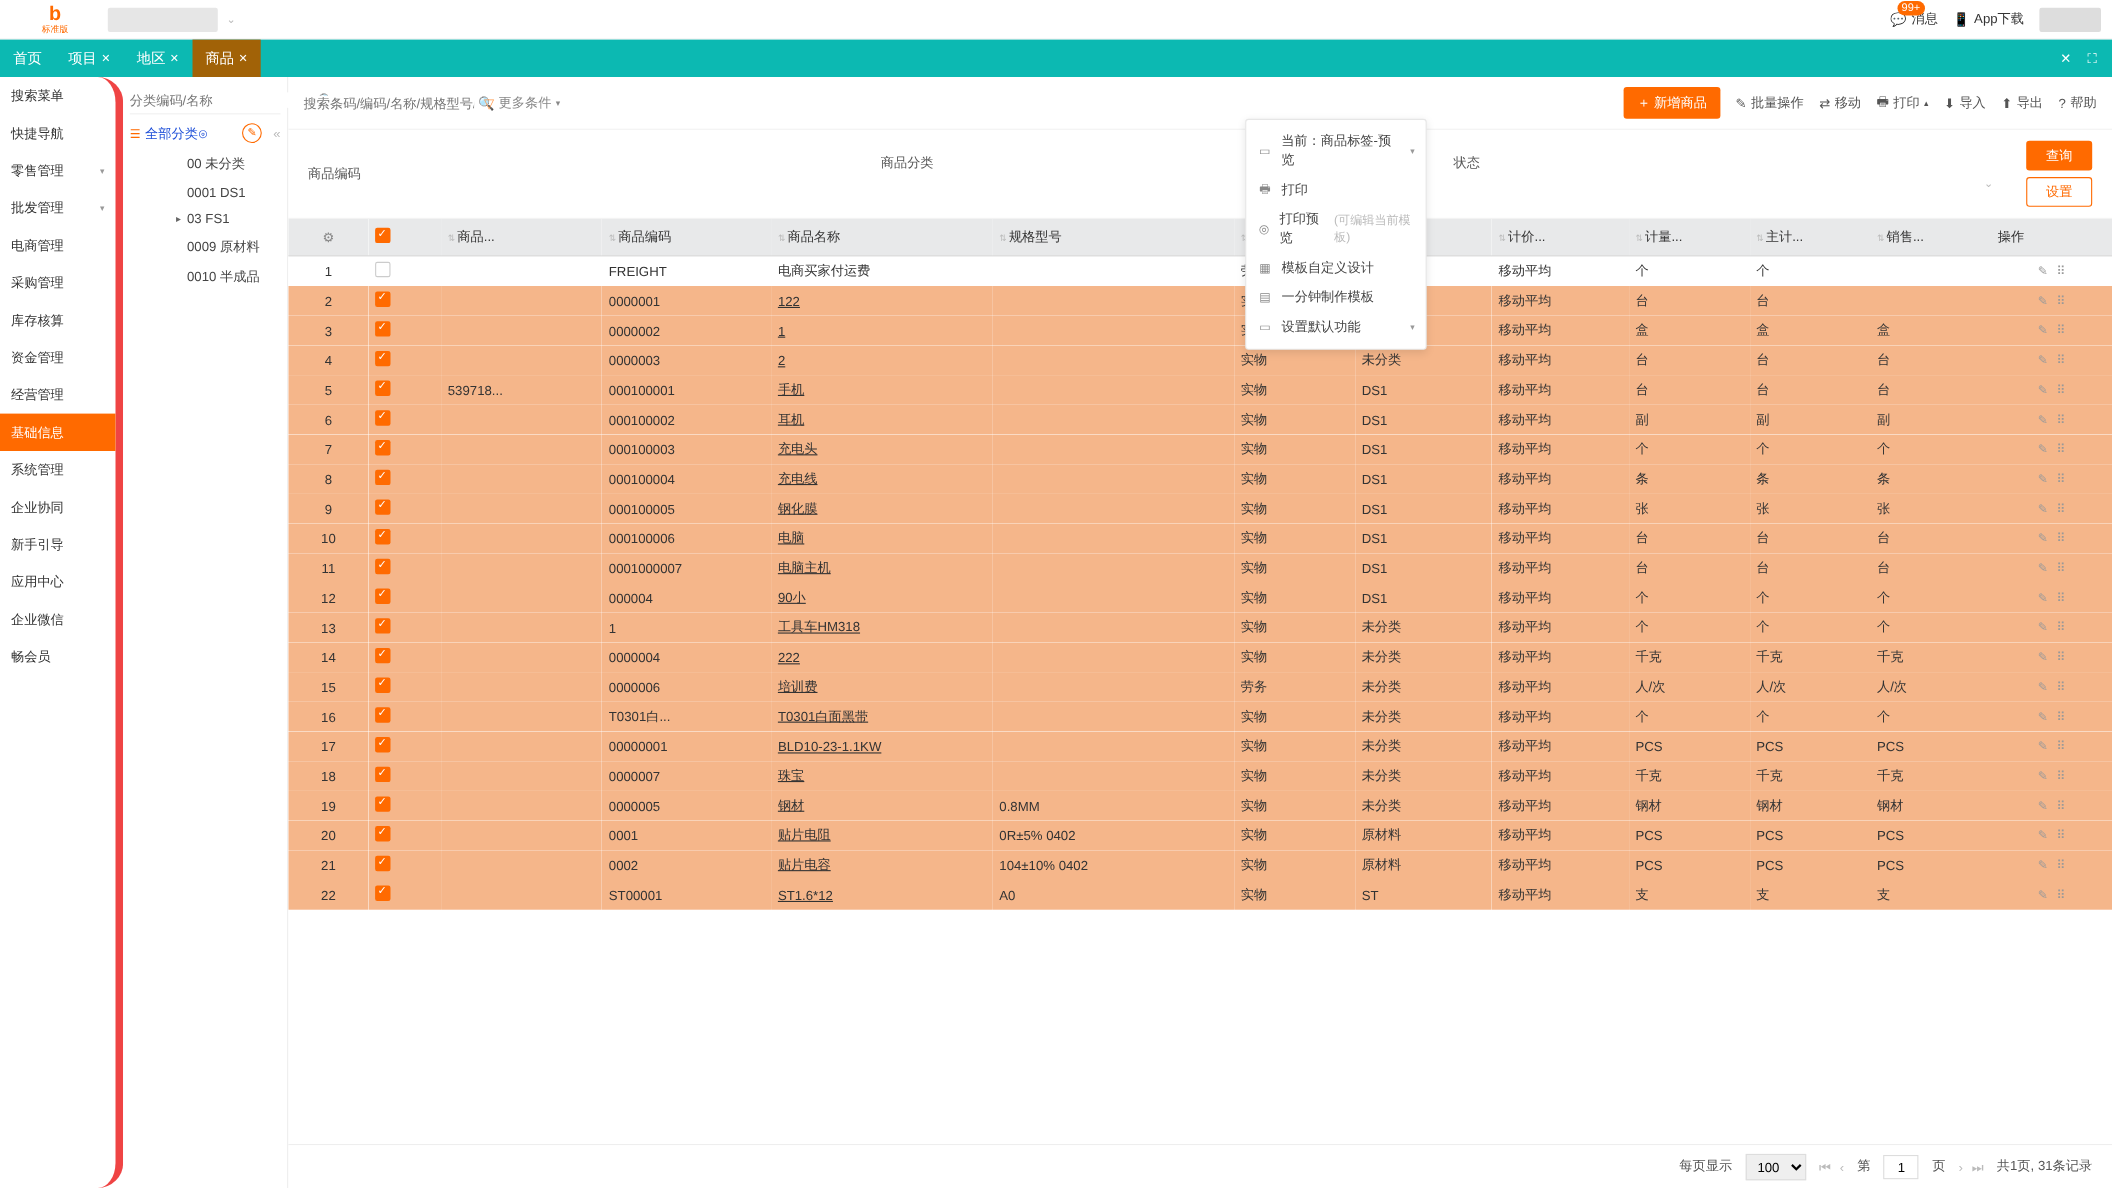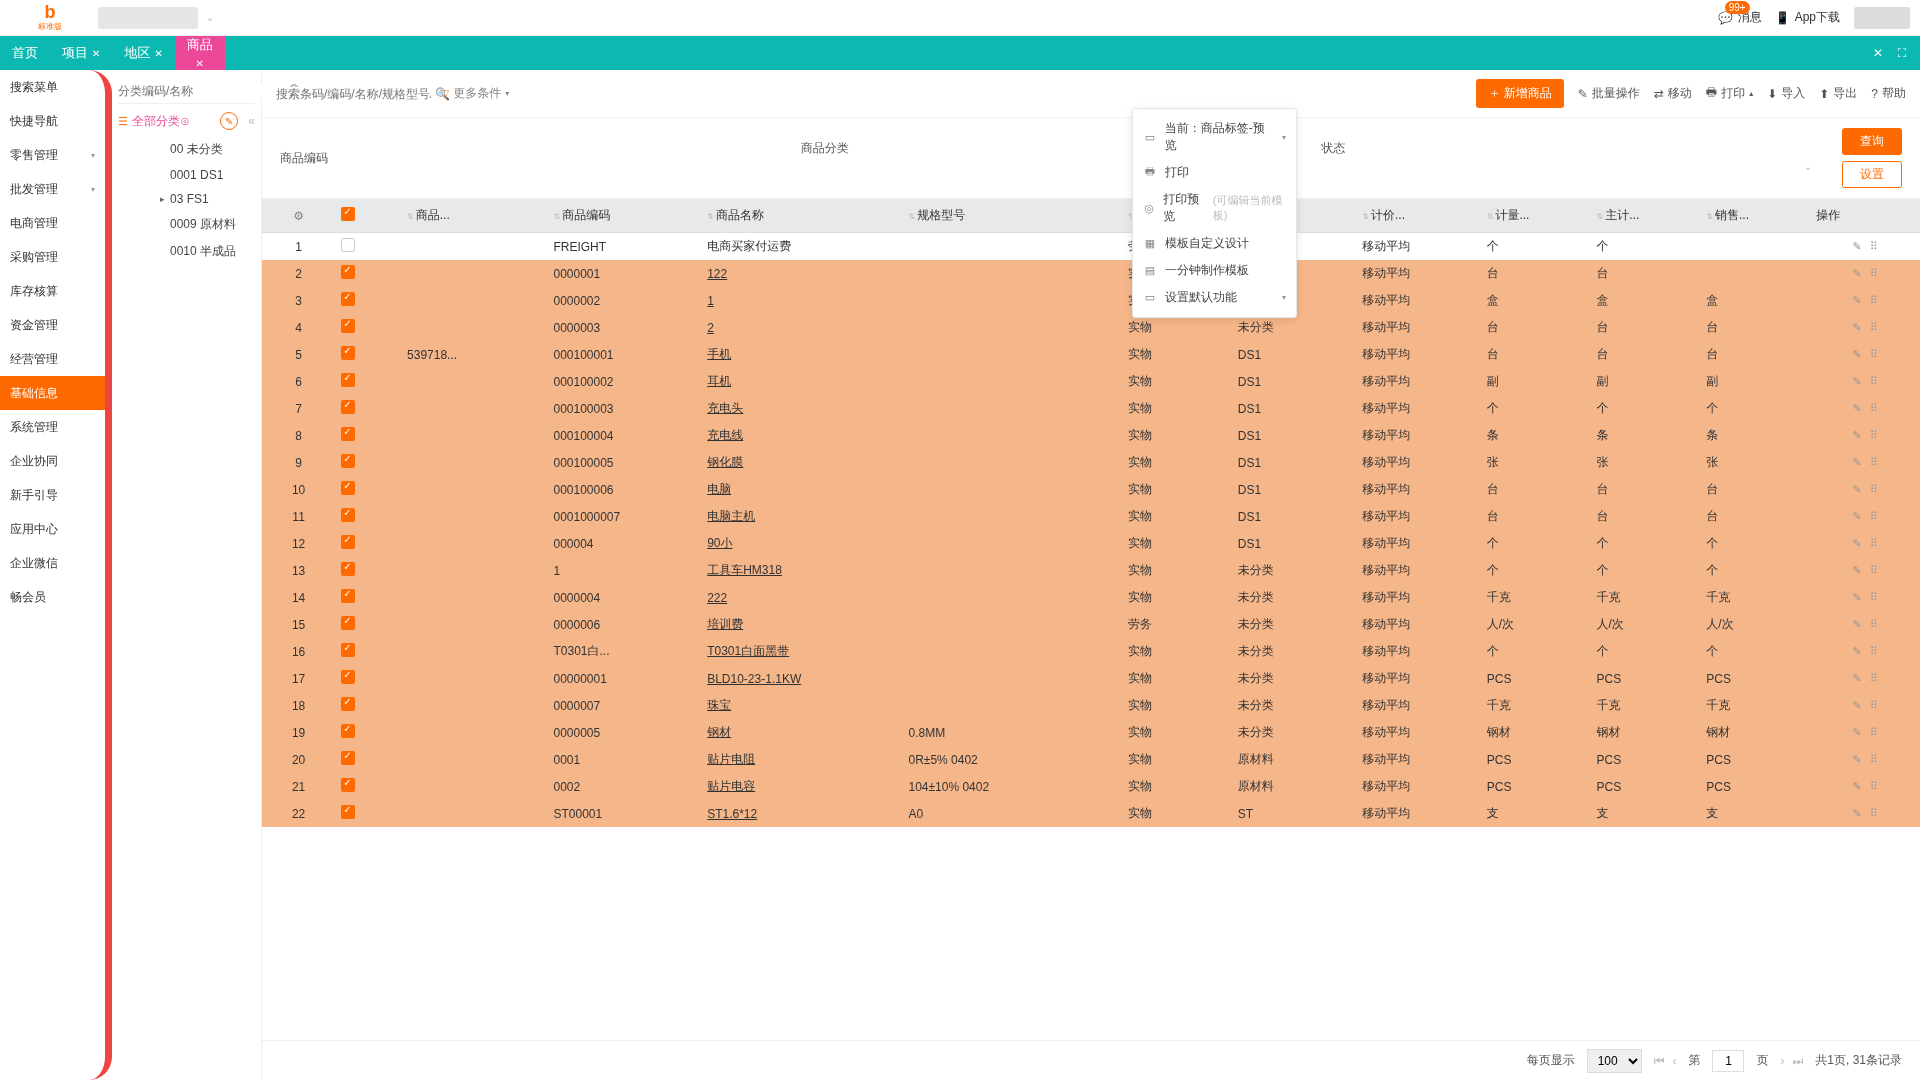--- a/index.html
+++ b/index.html
@@ -7,34 +7,34 @@
 .topbar { height: 36px; display: flex; align-items: center; padding: 0 10px; border-bottom: 1px solid #eee; }
 .logo { width: 80px; height: 28px; display: flex; flex-direction: column; align-items: center; justify-content: center; font-size: 10px; color: #ff6a00; }
 .logo .b { font-size: 18px; font-weight: bold; line-height: 1; }
 .blurred { background: #e6e6e6; width: 100px; height: 22px; border-radius: 2px; margin-left: 8px; }
 .top-right { margin-left: auto; display: flex; align-items: center; gap: 14px; }
 .badge-container { position: relative; display: flex; align-items: center; gap: 4px; cursor: pointer; }
 .badge { position: absolute; top: -8px; left: 6px; background: #ff6a00; color: #fff; border-radius: 8px; font-size: 10px; padding: 1px 4px; }
 .avatar { width: 56px; height: 22px; background: #ddd; border-radius: 2px; }
 .tabs-bar { height: 34px; background: #0cb9b2; display: flex; align-items: center; padding-left: 0; }
 .tab { color: #fff; padding: 0 12px; height: 100%; display: flex; align-items: center; gap: 4px; cursor: pointer; font-size: 13px;}
-.tab.active { background: #ec4899; flex-direction: column; }
+.tab.active { background: #a16207; }
 .tab .close { font-size: 10px; }
 .tabs-right { margin-left: auto; display: flex; gap: 8px; padding-right: 10px; }
 .tabs-right .ticon { color: #fff; width: 16px; height: 16px; cursor: pointer; display: flex; align-items: center; justify-content: center;}
 .layout { display: flex; height: calc(100vh - 70px); }
 .sidebar { width: 112px; border-right: 7px solid #ef4444; display: flex; flex-direction: column; border-radius: 23px;}
 .side-item { height: 34px; display: flex; align-items: center; justify-content: space-between; padding: 0 10px; cursor: pointer; font-size: 12px;}
 .side-item.active { background: #ff6a00; color: #fff; }
 .side-item .caret { font-size: 8px; color: #999; }
 .tree-panel { width: 150px; border-right: 1px solid #eee; padding: 8px 6px; display: flex; flex-direction: column;}
 .tree-search { display: flex; align-items: center; height: 26px; border-bottom: 1px solid #f0f0f0; gap: 16px;}
 .tree-search input { border: none; flex: 1; font-size: 12px; outline: none; color: #999; }
 .tree-head { display: flex; align-items: center; gap: 4px; margin-top: 8px; }
-.tree-head .all { color: #ec4899; font-size: 12px; flex: 1;}
+.tree-head .all { color: #1d4ed8; font-size: 12px; flex: 1;}
 .tree-head .edit { width: 18px; height: 18px; border: 1px solid #ff6a00; border-radius: 50%; display: flex; align-items: center; justify-content: center; color: #ff6a00; font-size: 10px;}
 .tree-list { margin-top: 6px; display: flex; flex-direction: column; margin-left: 38px;}
 .tree-item { padding: 5px 4px 5px 14px; font-size: 12px; color: #444; cursor: pointer; display: flex; align-items: center; gap: 4px;}
 .tree-item .exp { width: 6px; display: inline-block; font-size: 9px; color: #666; margin-left: -10px;}
 .main { flex: 1; display: flex; flex-direction: column; overflow: hidden;}
 .toolbar { display: flex; align-items: center; gap: 14px; padding: 9px 14px; border-bottom: 1px solid #f2f2f2;}
 .toolbar .search { width: 150px; display: flex; align-items: center; gap: 4px;}
 .toolbar input { border: none; font-size: 12px; flex: 1; outline: none; color: #999;}
 .toolbar .more { color: #888; display: flex; align-items: center; gap: 4px; cursor: pointer;}
 .toolbar-right { margin-left: auto; display: flex; align-items: center; gap: 14px;}

